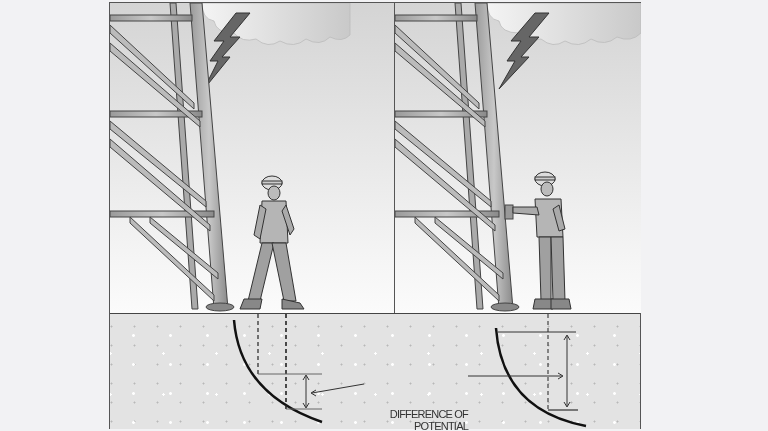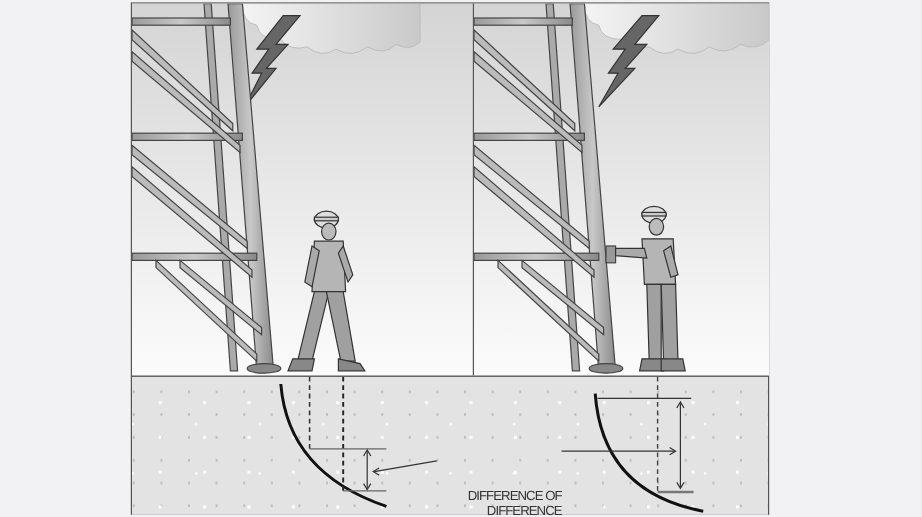--- a/index.html
+++ b/index.html
@@ -164,15 +164,15 @@
       <line x1="438" y1="96" x2="468" y2="96" stroke="#777" stroke-width="2"></line>
       <line x1="457" y1="22" x2="457" y2="92" stroke="#333" stroke-width="1"></line>
       <path d="M454 26 L457 21 L460 26 M454 88 L457 93 L460 88" fill="none" stroke="#333" stroke-width="1"></path>
       <path d="M358 62 L452 62" stroke="#333" stroke-width="1" fill="none"></path>
       <path d="M448 59 L453 62 L448 65" fill="none" stroke="#333" stroke-width="1"></path>
     </svg>
   </div>
 
   <div class="diff-label">
     <div>DIFFERENCE OF</div>
-    <div>DIFFERENCE</div>
+    <div>POTENTIAL</div>
   </div>
 </div>
 
 </body></html>

